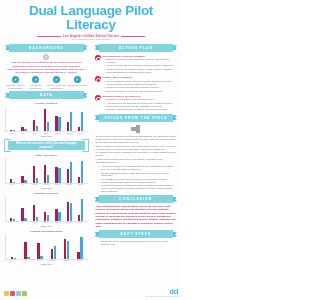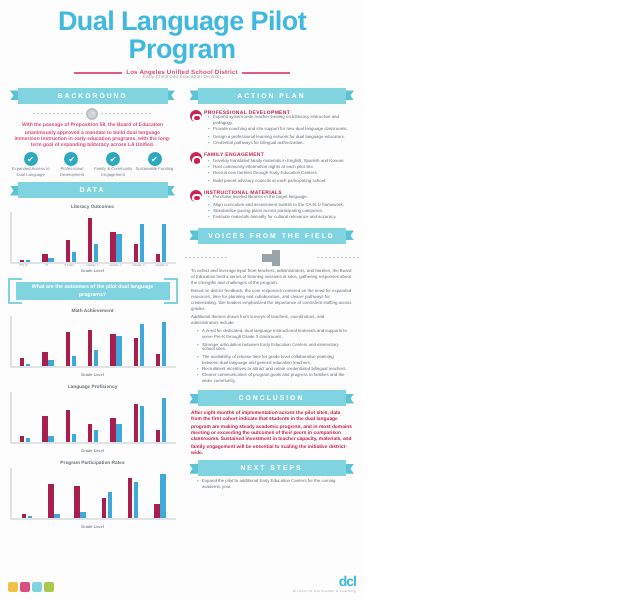--- a/index.html
+++ b/index.html
@@ -119,21 +119,21 @@
 
   .badges { position:absolute; left:4px; bottom:4px; display:flex; gap:1px; }
   .bdg { width:5px; height:5px; border-radius:1px; }
 </style>
 </head>
 <body>
 
 <div class="page">
 
   <div class="hdr">
-    <div class="title">Dual Language Pilot Program</div>
+    <div class="title">Dual Language Pilot Literacy</div>
     <div class="subwrap">
       <div class="rule"></div>
       <div>
         <div class="subtitle">Los Angeles Unified School District</div>
         <div class="subtitle2">Early Childhood Education Division</div>
       </div>
       <div class="rule"></div>
     </div>
   </div>
 

